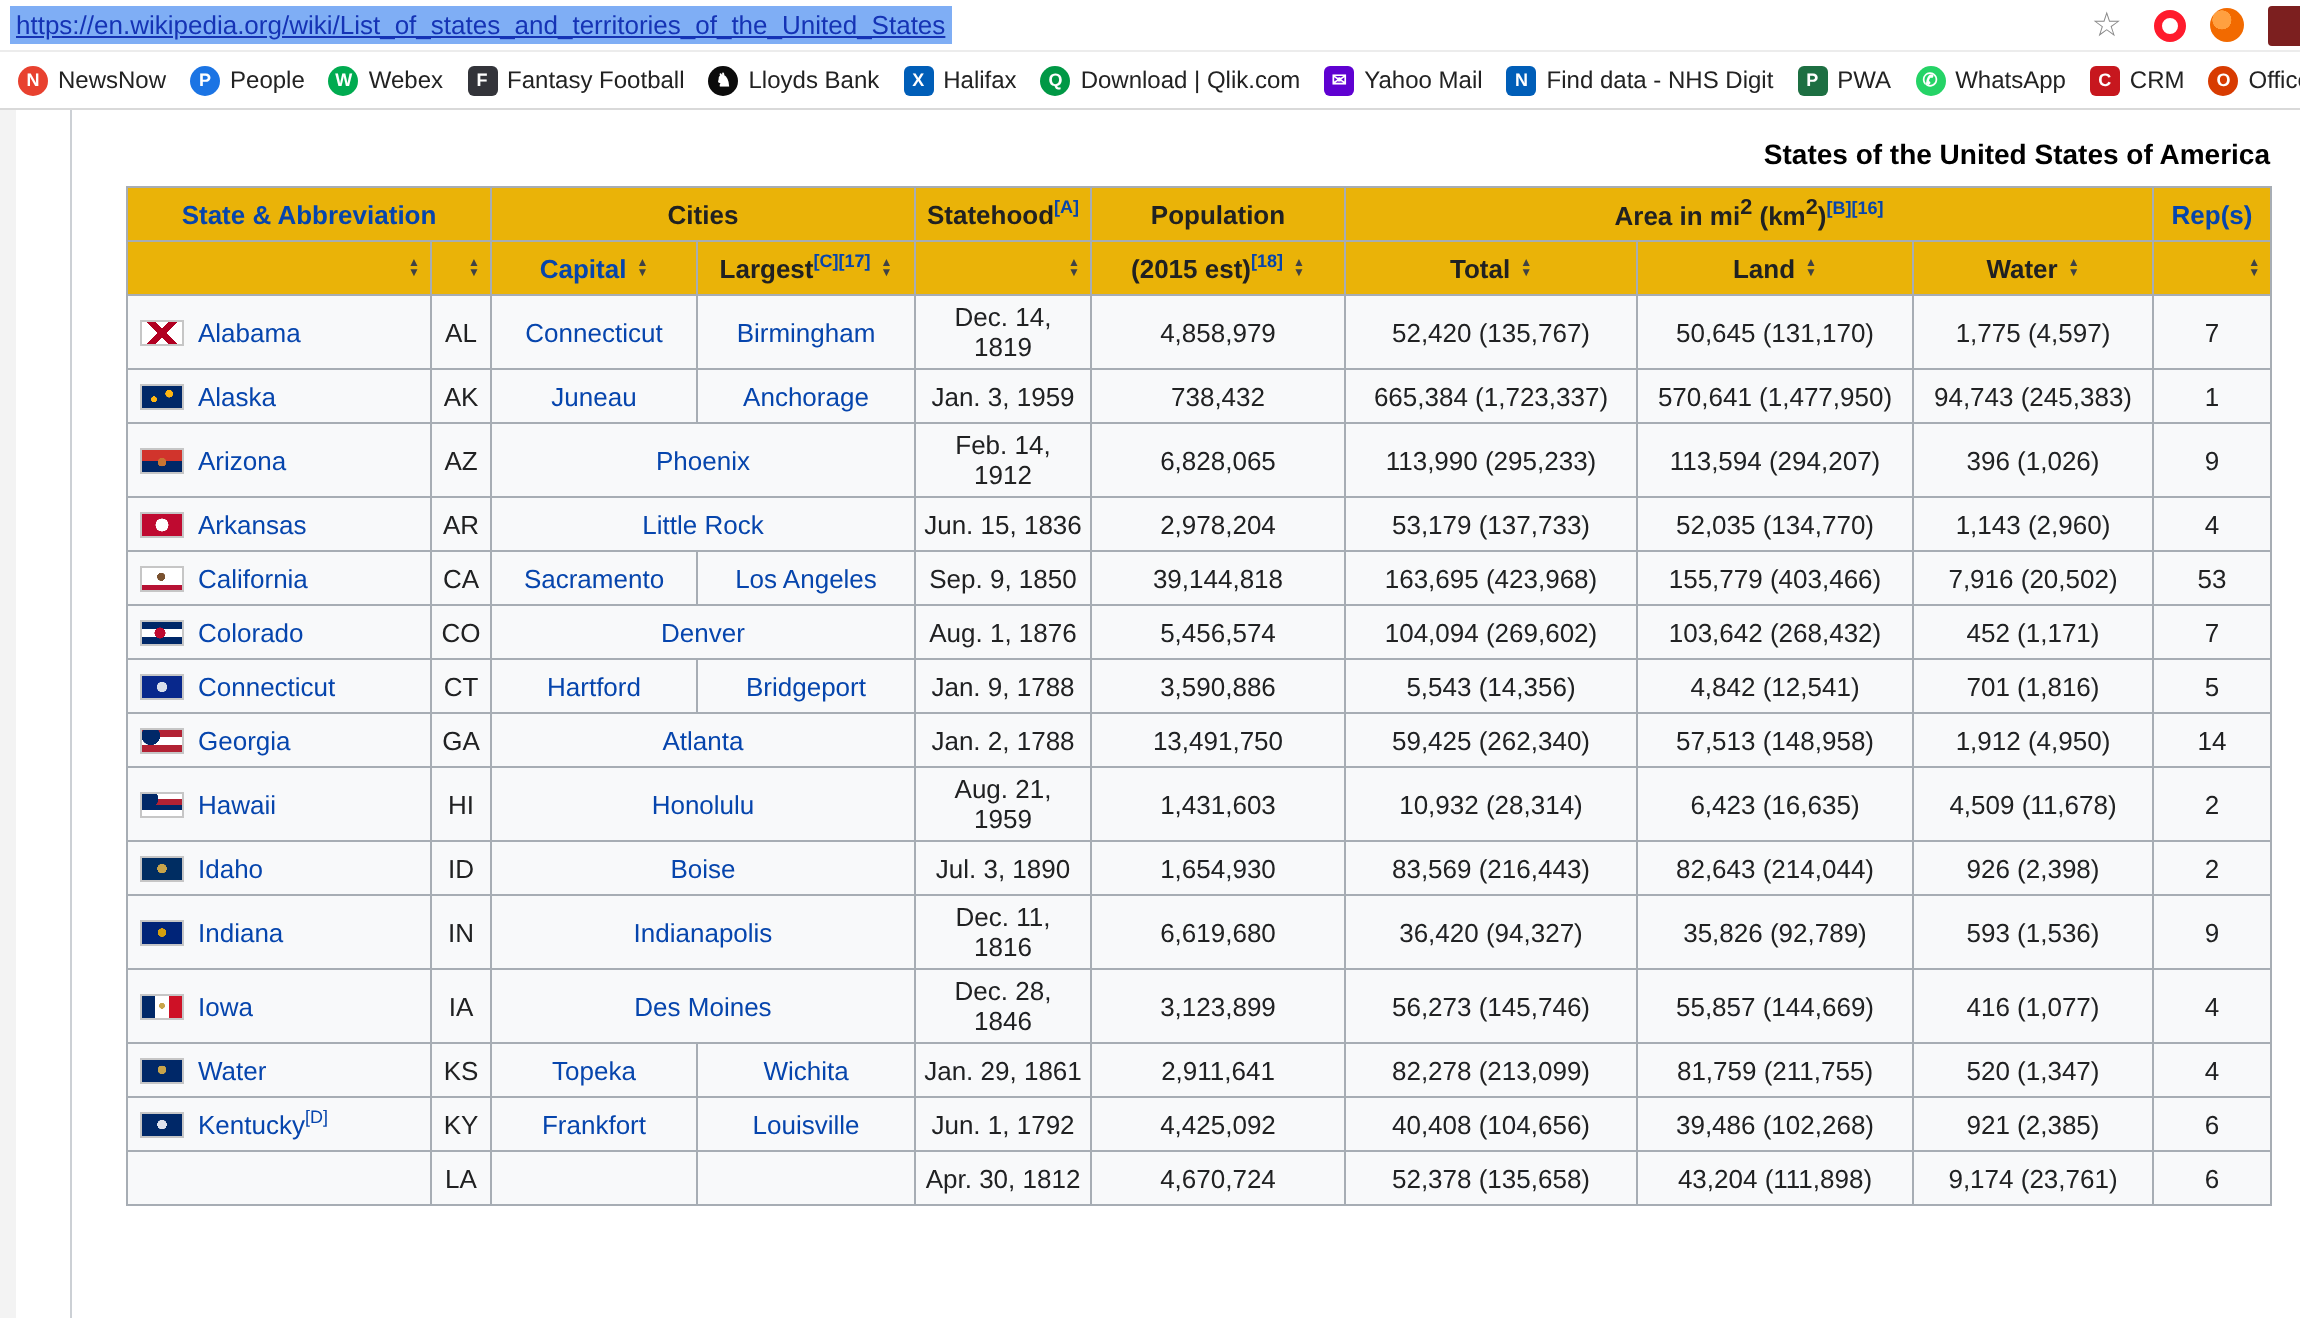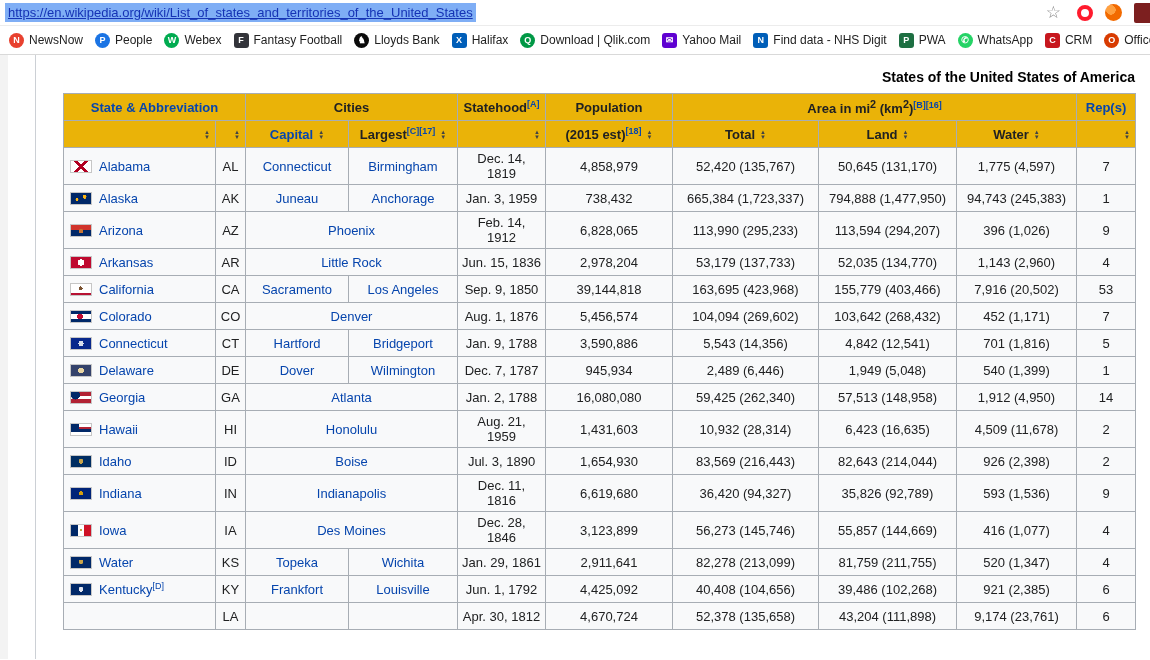--- a/index.html
+++ b/index.html
@@ -167,21 +167,21 @@
             <td>7</td>
           </tr>
           <tr>
             <td class="state-cell"><span class="flag" style="background: radial-gradient(circle at 68% 35%, rgb(255, 182, 18) 12%, transparent 13%), radial-gradient(circle at 30% 60%, rgb(255, 182, 18) 9%, transparent 10%), rgb(0, 40, 104);"></span><a class="wl">Alaska</a></td>
             <td>AK</td>
             <td><a class="wl">Juneau</a></td>
             <td><a class="wl">Anchorage</a></td>
             <td>Jan. 3, 1959</td>
             <td>738,432</td>
             <td>665,384 (1,723,337)</td>
-            <td>794,888 (1,477,950)</td>
+            <td>570,641 (1,477,950)</td>
             <td>94,743 (245,383)</td>
             <td>1</td>
           </tr>
           <tr>
             <td class="state-cell"><span class="flag" style="background: radial-gradient(circle at 50% 55%, rgb(200, 117, 51) 18%, transparent 19%), linear-gradient(rgb(209, 52, 44) 0px, rgb(209, 52, 44) 50%, rgb(0, 40, 104) 50%, rgb(0, 40, 104) 100%);"></span><a class="wl">Arizona</a></td>
             <td>AZ</td>
             <td colspan="2"><a class="wl">Phoenix</a></td>
             <td>Feb. 14, 1912</td>
             <td>6,828,065</td>
             <td>113,990 (295,233)</td>
@@ -229,37 +229,25 @@
             <td><a class="wl">Hartford</a></td>
             <td><a class="wl">Bridgeport</a></td>
             <td>Jan. 9, 1788</td>
             <td>3,590,886</td>
             <td>5,543 (14,356)</td>
             <td>4,842 (12,541)</td>
             <td>701 (1,816)</td>
             <td>5</td>
           </tr>
           <tr>
-            <td class="state-cell"><span class="flag" style="background: radial-gradient(circle, rgb(232, 213, 163) 24%, transparent 25%), rgb(52, 66, 107);"></span><a class="wl">Delaware</a></td>
-            <td>DE</td>
-            <td><a class="wl">Dover</a></td>
-            <td><a class="wl">Wilmington</a></td>
-            <td>Dec. 7, 1787</td>
-            <td>945,934</td>
-            <td>2,489 (6,446)</td>
-            <td>1,949 (5,048)</td>
-            <td>540 (1,399)</td>
-            <td>1</td>
-          </tr>
-          <tr>
             <td class="state-cell"><span class="flag" style="background: radial-gradient(circle at 22% 26%, rgb(0, 40, 104) 26%, transparent 27%), linear-gradient(rgb(178, 34, 52) 0px, rgb(178, 34, 52) 33%, rgb(255, 255, 255) 33%, rgb(255, 255, 255) 66%, rgb(178, 34, 52) 66%, rgb(178, 34, 52) 100%);"></span><a class="wl">Georgia</a></td>
             <td>GA</td>
             <td colspan="2"><a class="wl">Atlanta</a></td>
             <td>Jan. 2, 1788</td>
-            <td>16,080,080</td>
+            <td>13,491,750</td>
             <td>59,425 (262,340)</td>
             <td>57,513 (148,958)</td>
             <td>1,912 (4,950)</td>
             <td>14</td>
           </tr>
           <tr>
             <td class="state-cell"><span class="flag" style="background: radial-gradient(circle at 18% 22%, rgb(0, 40, 104) 24%, transparent 25%), linear-gradient(rgb(255, 255, 255) 0px, rgb(255, 255, 255) 25%, rgb(178, 34, 52) 25%, rgb(178, 34, 52) 50%, rgb(0, 40, 104) 50%, rgb(0, 40, 104) 75%, rgb(255, 255, 255) 75%, rgb(255, 255, 255) 100%);"></span><a class="wl">Hawaii</a></td>
             <td>HI</td>
             <td colspan="2"><a class="wl">Honolulu</a></td>
             <td>Aug. 21, 1959</td>

